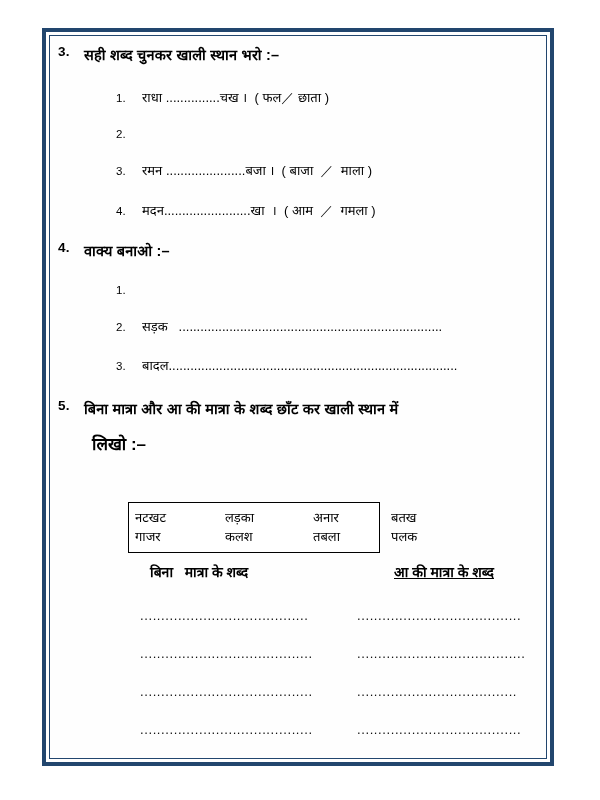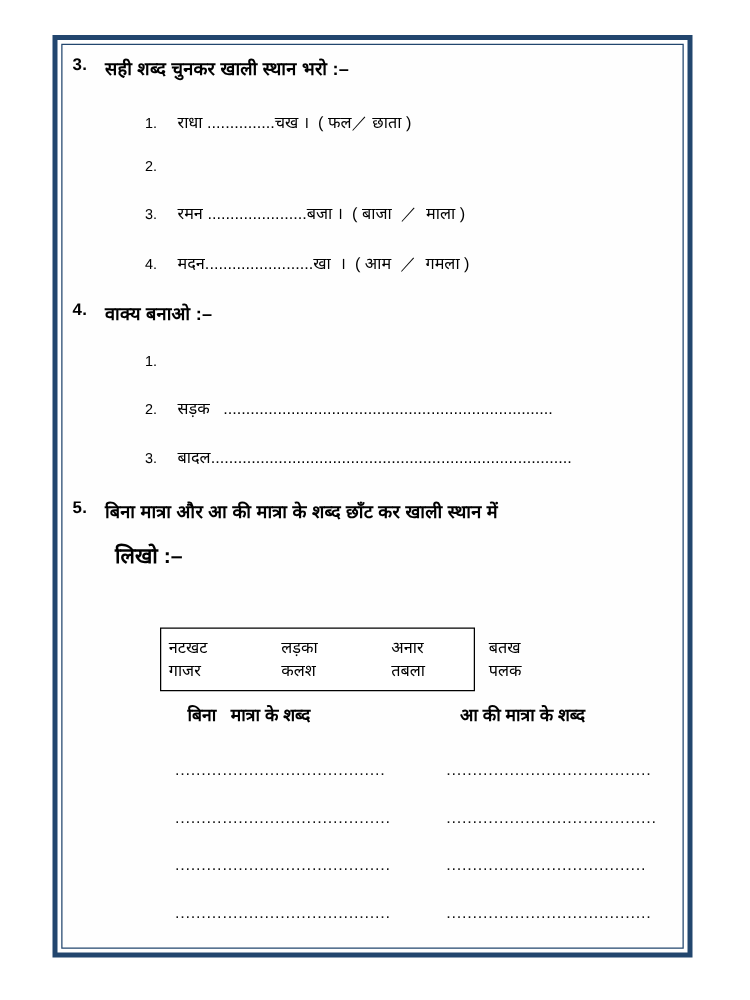--- a/index.html
+++ b/index.html
@@ -111,21 +111,21 @@
     position: absolute;
     left: 0; top: 526px;
     width: 100%;
     font-weight: bold;
     font-size: 14px;
   }
   #answer-headers .ah-left {
     position: absolute; left: 100px; top: 0; white-space: pre;
   }
   #answer-headers .ah-right {
-    position: absolute; left: 318px; top: 0; white-space: pre;
+    position: absolute; left: 344px; top: 0; white-space: pre; text-decoration: underline;
   }
 
   
   #answer-lines { position: absolute; left: 0; top: 572px; width: 100%; }
   .ans-row { position: relative; height: 38px; }
   .ans-dots {
     position: absolute;
     font-size: 13px;
     letter-spacing: 0.6px;
     white-space: nowrap;

